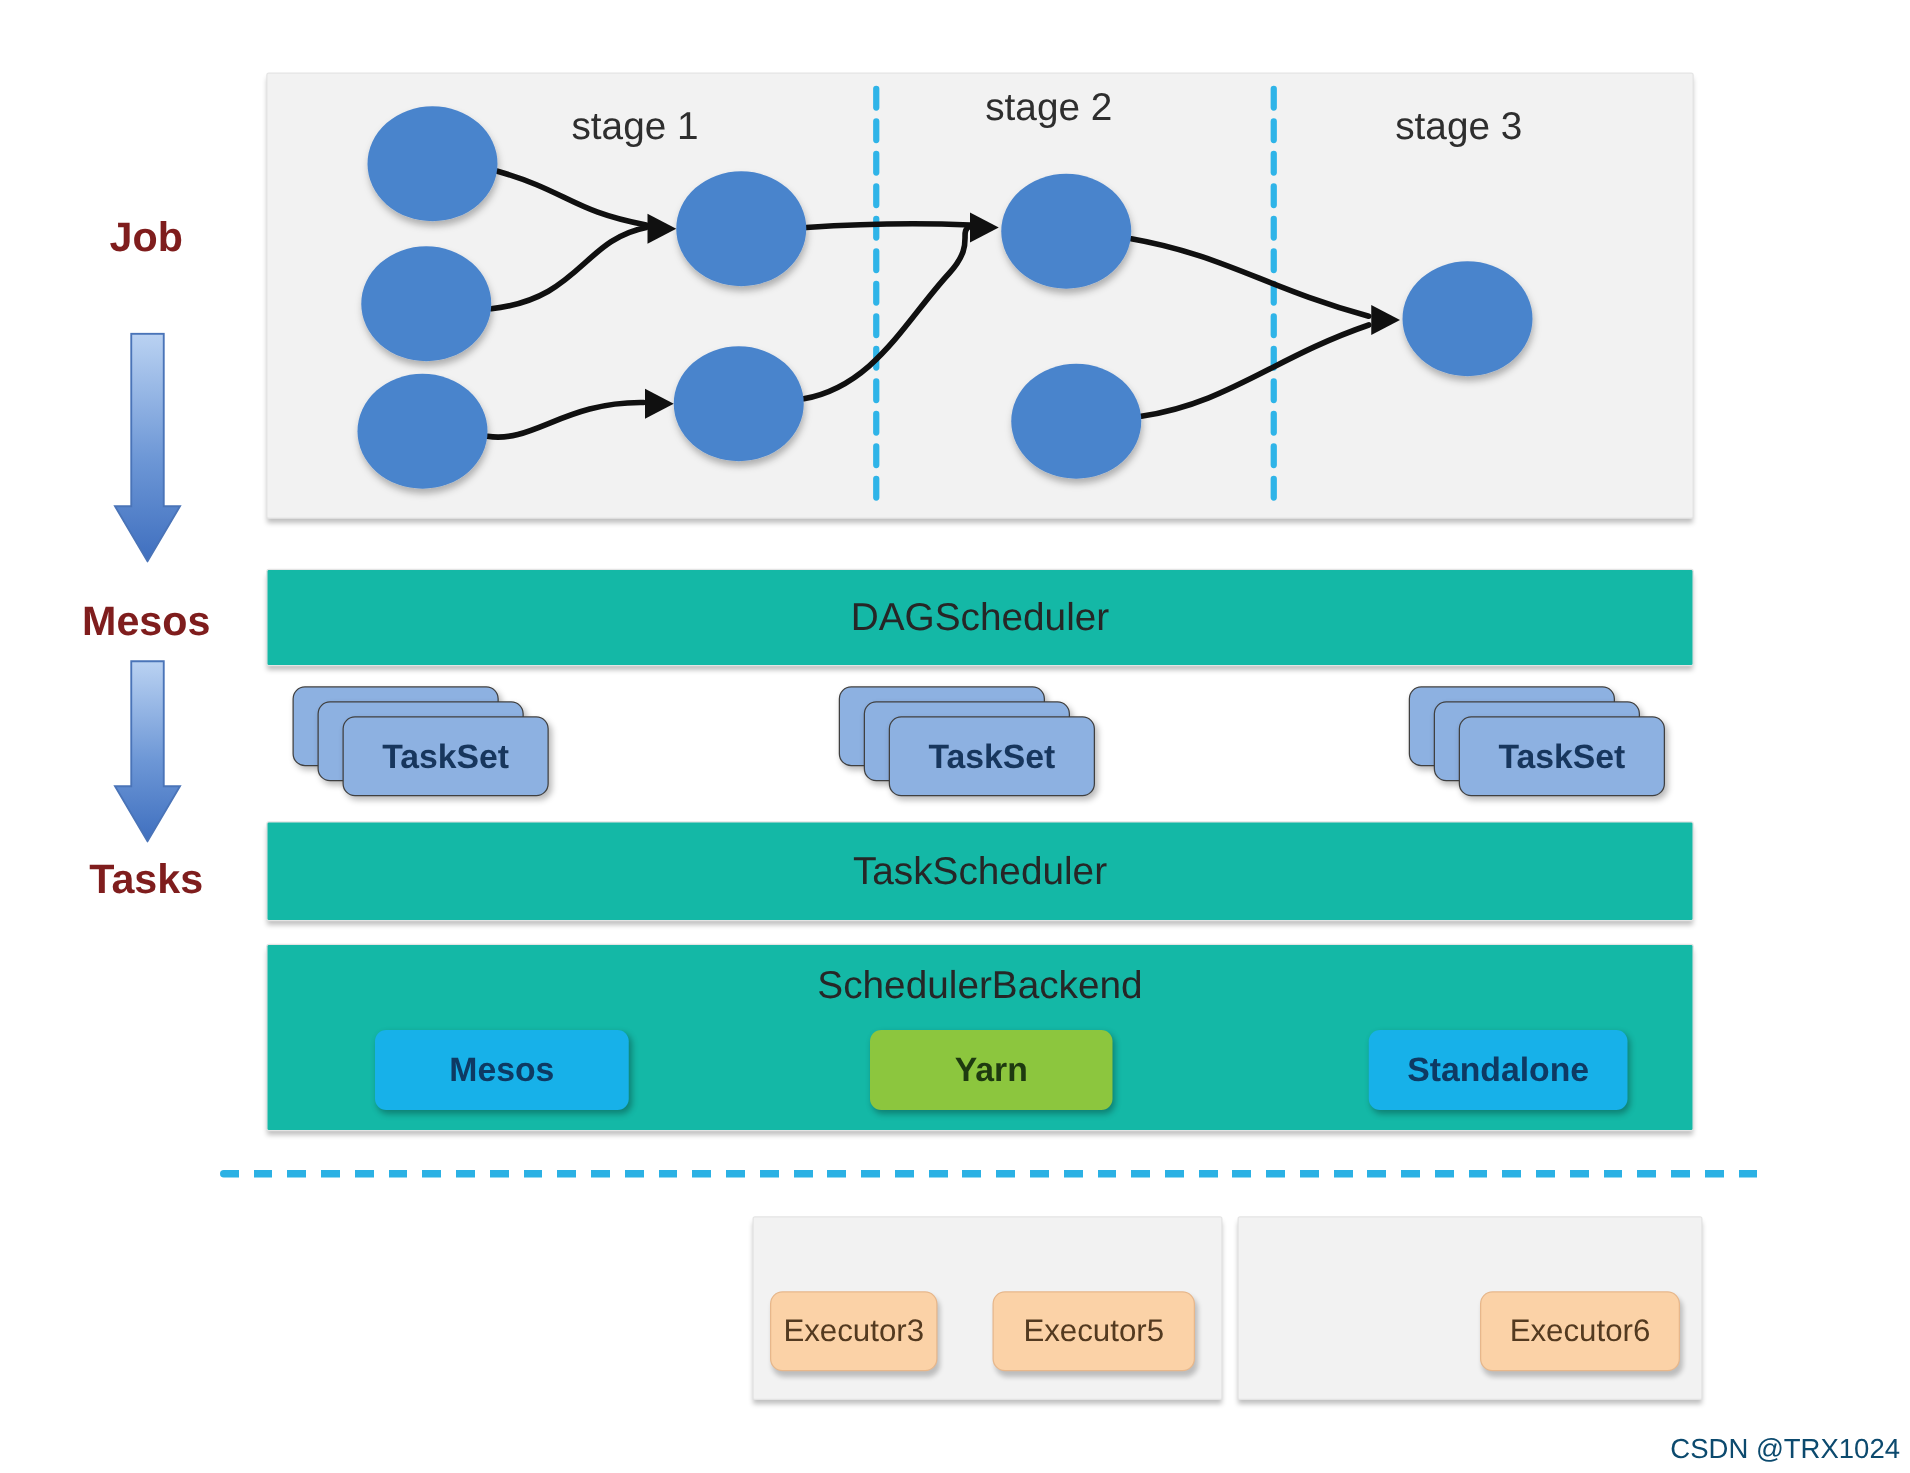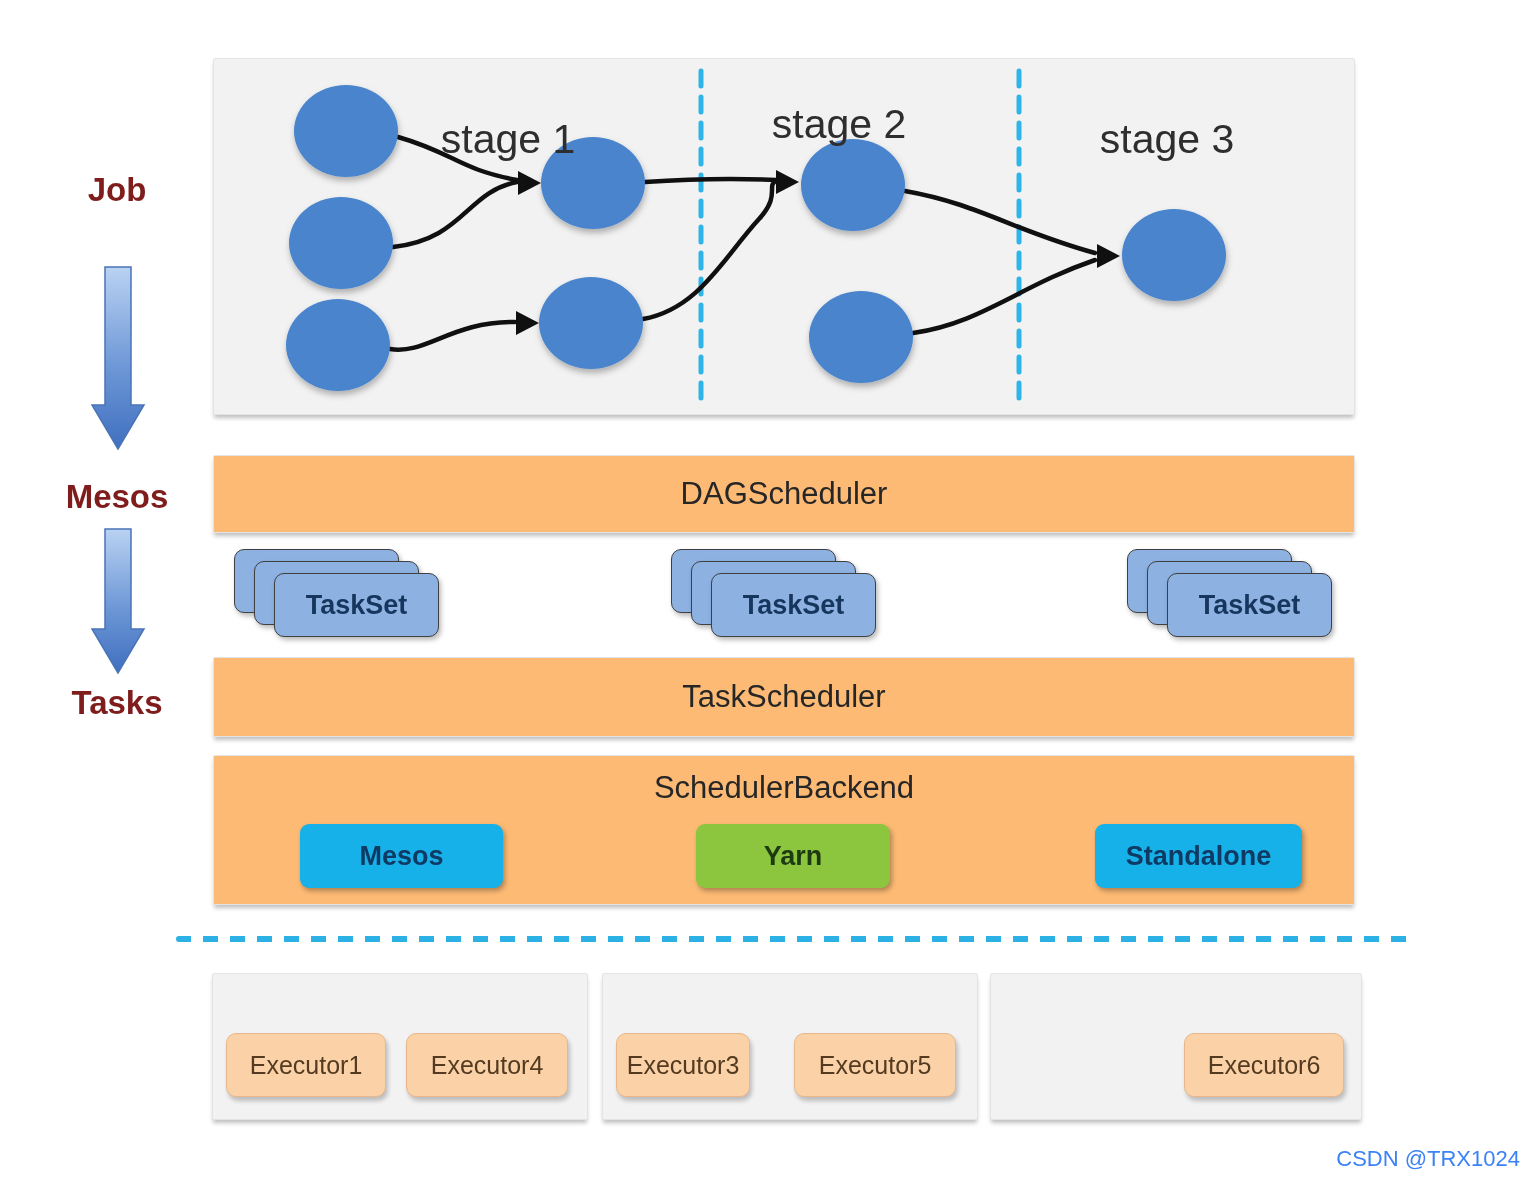--- a/index.html
+++ b/index.html
@@ -8,33 +8,33 @@
     font-family:"Liberation Sans", sans-serif; overflow:hidden;
   }
   
   .rail-label {
     position:absolute; left:38px; width:158px; text-align:center;
     font-size:33px; font-weight:700; color:#7f1d1d; line-height:38px;
   }
   .rail-arrow { position:absolute; left:90px; }
   
   .gpanel {
-    position:absolute; background:#fdba74; border:1px solid #e4e4e4;
+    position:absolute; background:#14b8a6; border:1px solid #e4e4e4;
     border-radius:2px; box-shadow:0 4px 4px -1px rgba(0,0,0,0.25);
     box-sizing:border-box;
   }
   .bar {
     display:flex; align-items:center; justify-content:center;
     font-size:31px; color:#262626;
   }
   .dag-panel { left:213px; top:58px; width:1142px; height:357px; background:#f2f2f2; }
   .dag-svg { position:absolute; left:0; top:0; }
   .stage-label {
     position:absolute; transform:translate(-50%,-50%);
-    font-size:41px; color:#2e2e2e; white-space:nowrap;margin-top:38px;
+    font-size:31px; color:#2e2e2e; white-space:nowrap;
   }
   
   .taskset-stack { position:absolute; top:549px; width:206px; height:89px; }
   .ts-card {
     position:absolute; width:165px; height:64px; background:#8db1e1;
     border:1px solid #404040; border-radius:10px;
     box-shadow:2px 3px 5px rgba(0,0,0,0.28); box-sizing:border-box;
   }
   .ts-card.front {
     display:flex; align-items:center; justify-content:center;
@@ -61,21 +61,21 @@
   .exec-btn {
     position:absolute; top:59px; height:64px; border-radius:10px;
     background:#fbd2a7; border:1px solid #e7b78b; color:#533a20;
     display:flex; align-items:center; justify-content:center;
     font-size:25px; font-weight:500; box-shadow:2px 4px 4px rgba(0,0,0,0.22);
     box-sizing:border-box;
   }
   
   .watermark {
     position:absolute; left:1330px; top:1146px; width:190px; text-align:right;
-    font-size:22px; color:#3b82f6;
+    font-size:22px; color:#0c4a6e;
   }
 </style>
 </head>
 <body>
 
 <div class="canvas">
 
   <div class="rail-label" style="top:171px;">Job</div>
 
   <svg class="rail-arrow" style="top:266px;" width="56" height="184" viewBox="0 0 56 184">
@@ -164,24 +164,20 @@
 
   <div class="gpanel" style="left:213px; top:755px; width:1142px; height:150px;">
     <div class="sb-title">SchedulerBackend</div>
     <div class="backend-btn" style="left: 86px; width: 203px; background-color: rgb(23, 177, 233); color: rgb(14, 58, 99);">Mesos</div>
     <div class="backend-btn" style="left: 482px; width: 194px; background-color: rgb(140, 198, 62); color: rgb(30, 58, 16);">Yarn</div>
     <div class="backend-btn" style="left: 881px; width: 207px; background-color: rgb(23, 177, 233); color: rgb(14, 58, 99);">Standalone</div>
   </div>
 
   <div class="h-dash"></div>
 
-  <div class="gpanel exec-panel" style="left:212px; width:376px;">
-    <div class="exec-btn" style="left:13px; width:160px;">Executor1</div>
-    <div class="exec-btn" style="left:193px; width:162px;">Executor4</div>
-  </div>
   <div class="gpanel exec-panel" style="left:602px; width:376px;">
     <div class="exec-btn" style="left:13px; width:134px;">Executor3</div>
     <div class="exec-btn" style="left:191px; width:162px;">Executor5</div>
   </div>
   <div class="gpanel exec-panel" style="left:990px; width:372px;">
     <div class="exec-btn" style="left:193px; width:160px;">Executor6</div>
   </div>
 
   <div class="watermark">CSDN @TRX1024</div>
 

